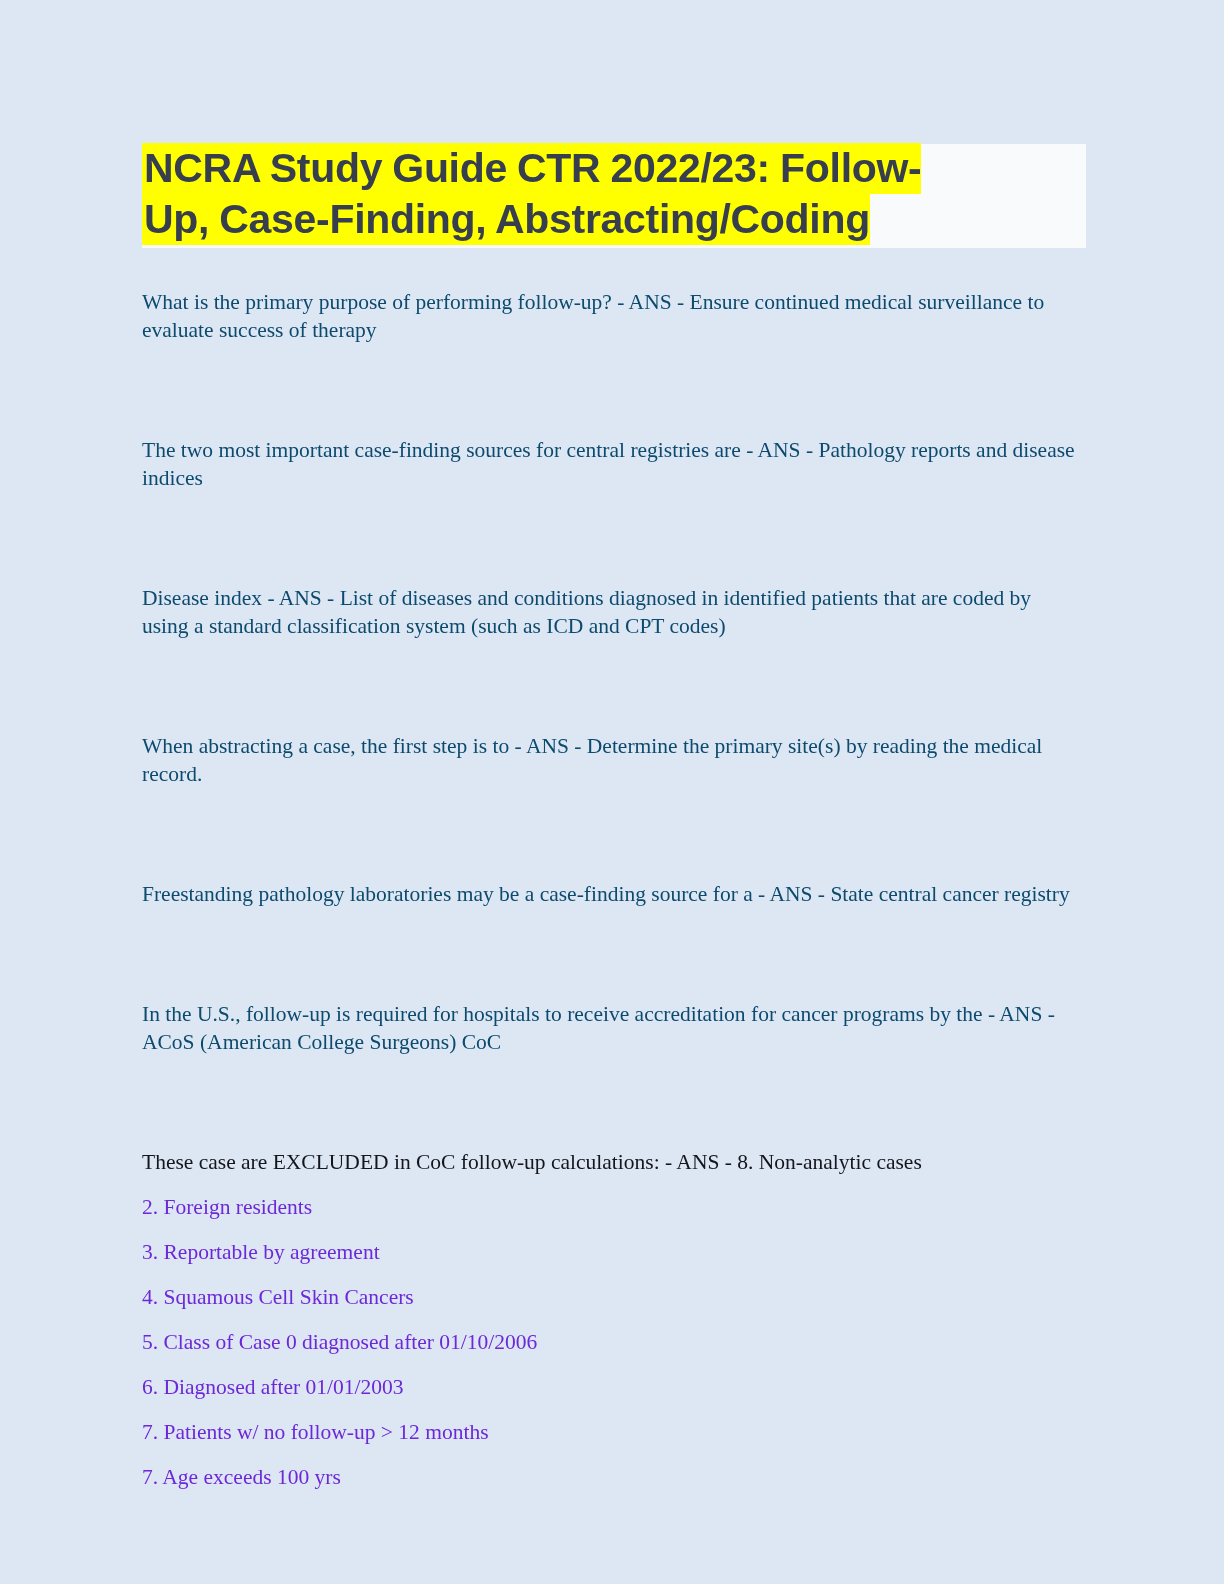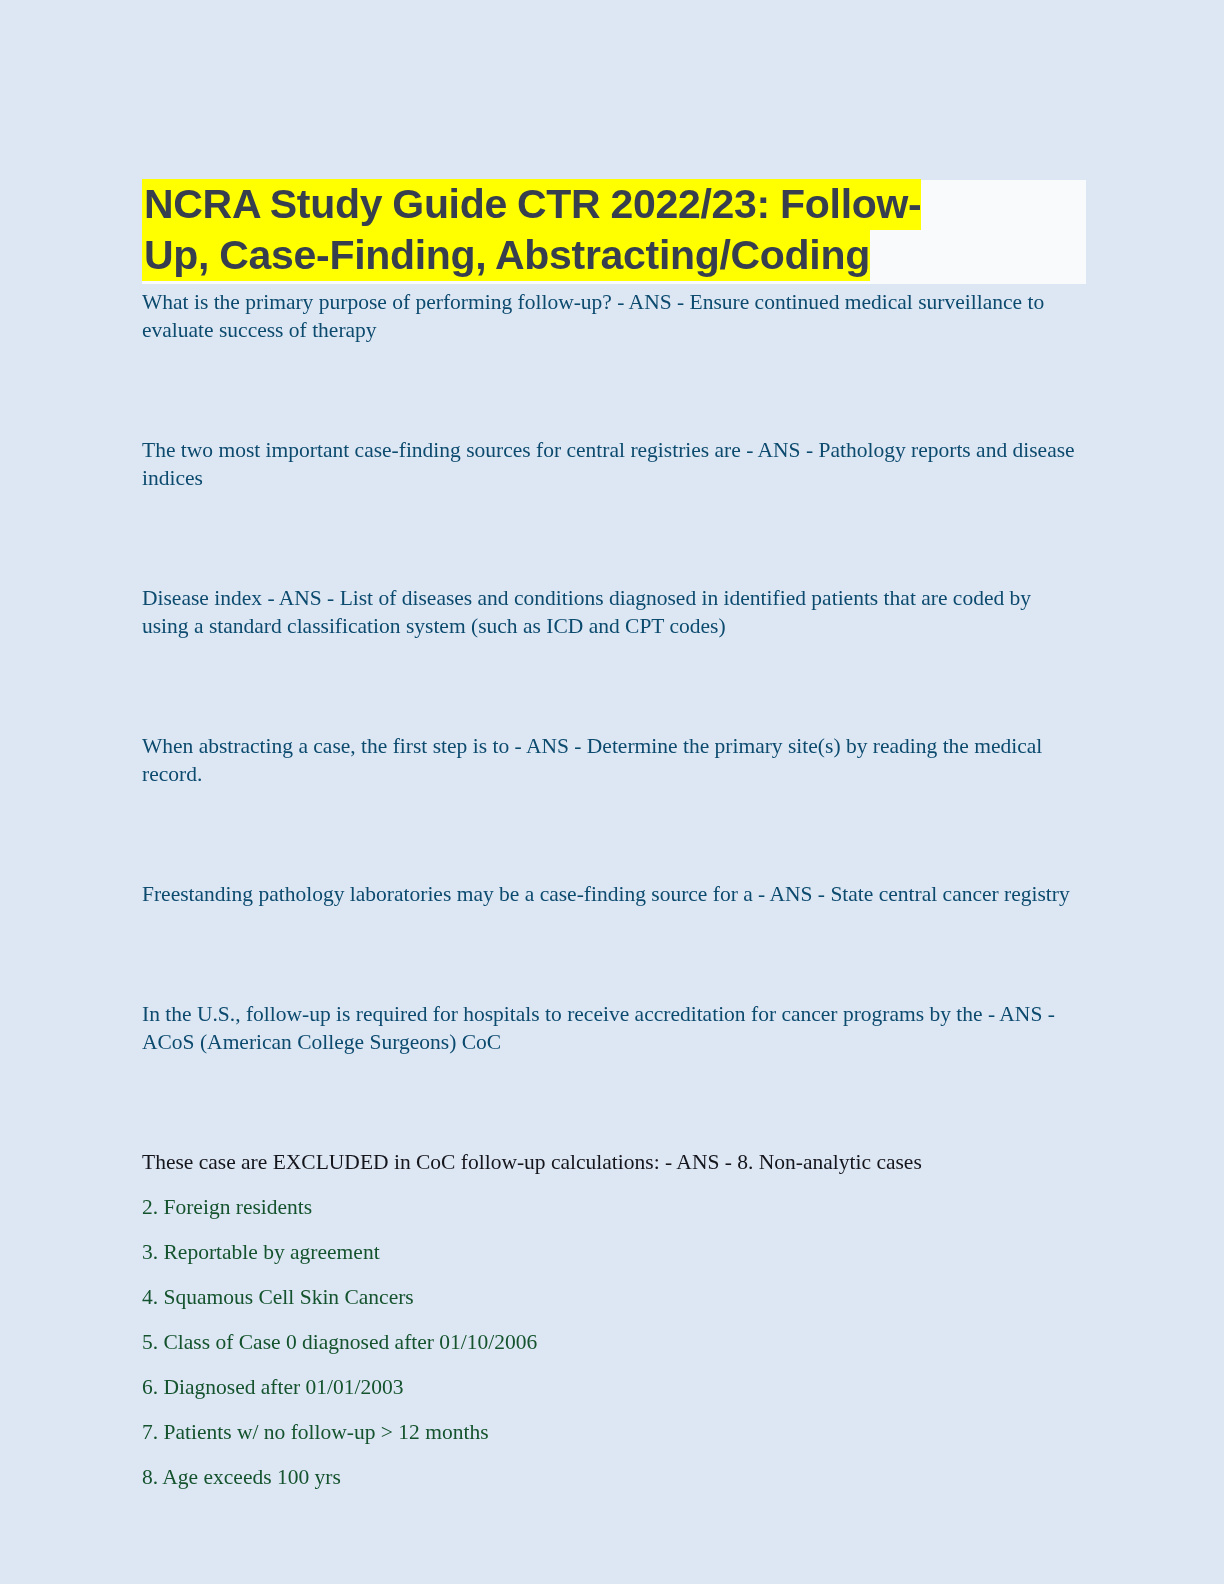--- a/index.html
+++ b/index.html
@@ -21,21 +21,20 @@
     height: 1584px;
     box-sizing: border-box;
   }
 
   
   .title-block {
     position: absolute;
     left: 142px;
     top: 143px;
     width: 944px;
-    margin-top: 36px;
   }
   .title-backdrop {
     position: absolute;
     left: 0px;
     top: 1px;
     width: 944px;
     height: 104px;
     background: #f8fafc;
   }
   .doc-title {
@@ -84,21 +83,21 @@
   }
 
   .num-list {
     list-style: none;
     margin: 0;
     padding: 0;
   }
   .num-list li {
     font-size: 21.5px;
     line-height: 28px;
-    color: #14532d;
+    color: #6d28d9;
     padding-bottom: 17px;
   }
 </style>
 </head>
 <body>
 
 <div class="page">
 
   <div class="title-block">
     <div class="title-backdrop"></div>
@@ -116,17 +115,17 @@
 
     <p class="list-lead">These case are EXCLUDED in CoC follow-up calculations: - ANS - 8. Non-analytic cases</p>
 
     <ul class="num-list">
       <li>2. Foreign residents</li>
       <li>3. Reportable by agreement</li>
       <li>4. Squamous Cell Skin Cancers</li>
       <li>5. Class of Case 0 diagnosed after 01/10/2006</li>
       <li>6. Diagnosed after 01/01/2003</li>
       <li>7. Patients w/ no follow-up &gt; 12 months</li>
-      <li>8. Age exceeds 100 yrs</li>
+      <li>7. Age exceeds 100 yrs</li>
     </ul>
 
   </div>
 </div>
 
 </body></html>

